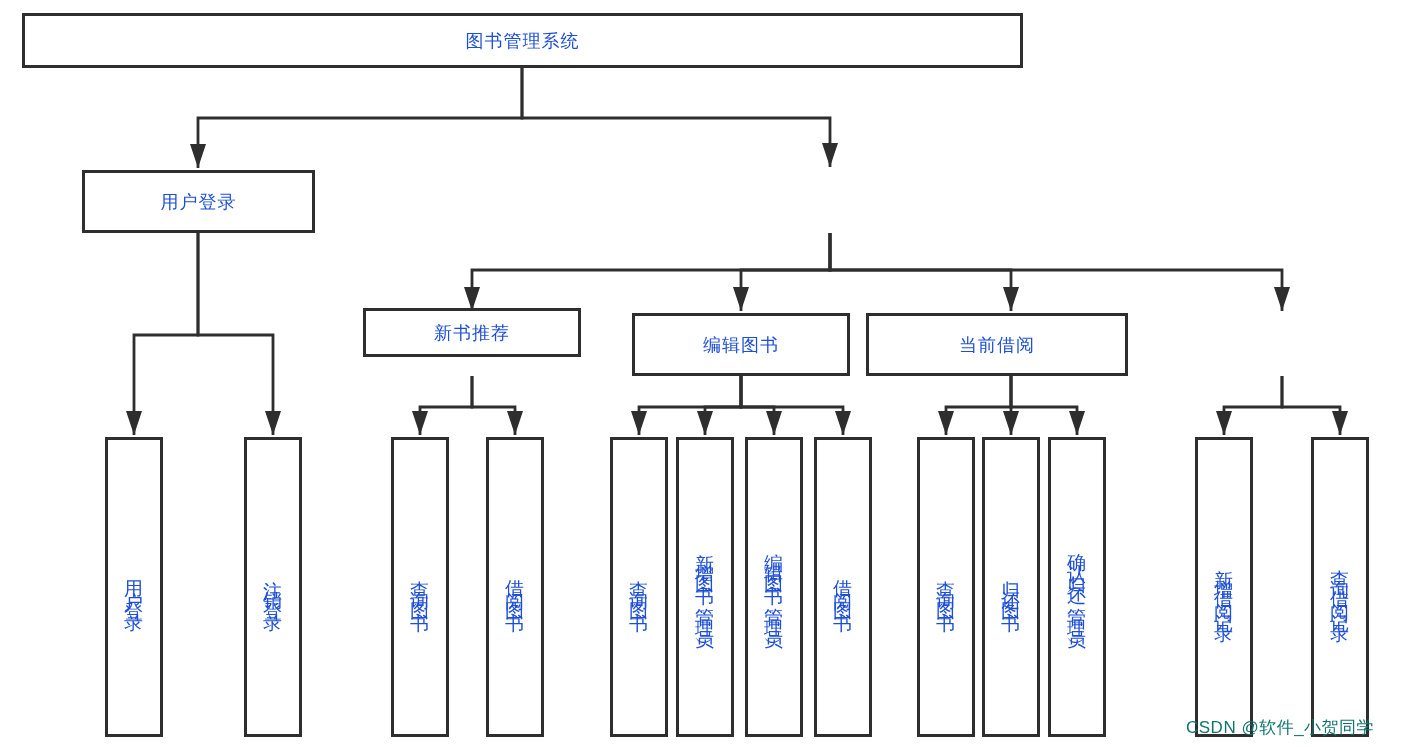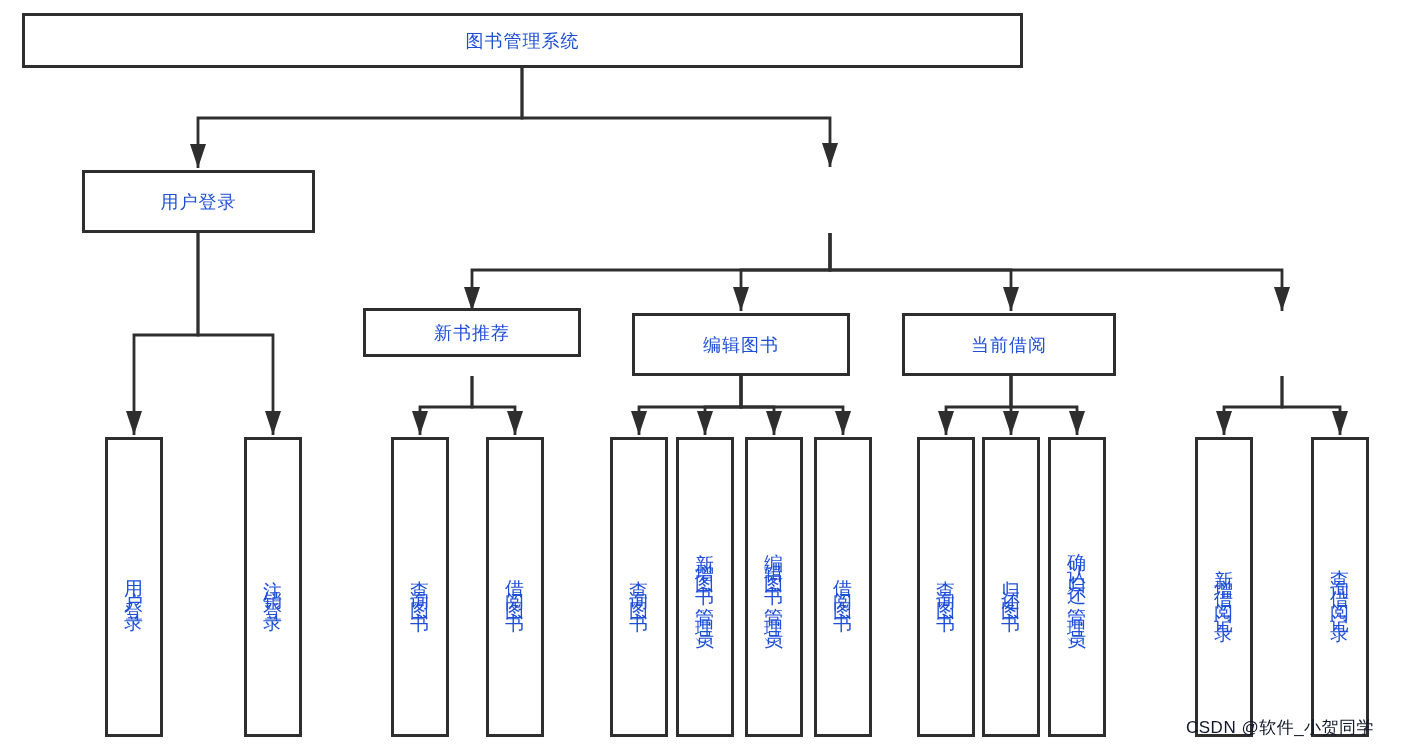--- a/index.html
+++ b/index.html
@@ -46,21 +46,21 @@
     font-size: 19px;
     letter-spacing: 11px;
     line-height: 1;
     white-space: nowrap;
   }
   .watermark {
     position: absolute;
     left: 1186px;
     top: 716px;
     font-size: 17px;
-    color: #0f172a;
+    color: #0f766e;
     letter-spacing: 0.5px;
     white-space: nowrap;
   }
 </style>
 </head>
 <body>
 
 <div class="canvas">
 
   <svg class="connectors" width="1405" height="747" viewBox="0 0 1405 747">
@@ -104,21 +104,21 @@
   <div class="box h" style="left:82px;top:170px;width:233px;height:63px">
     <span>用户登录</span>
   </div>
 
   <div class="box h" style="left:363px;top:308px;width:218px;height:49px">
     <span>新书推荐</span>
   </div>
   <div class="box h" style="left:632px;top:313px;width:218px;height:63px">
     <span>编辑图书</span>
   </div>
-  <div class="box h" style="left:902px;top:313px;width:214px;height:63px">
+  <div class="box h" style="left:866px;top:313px;width:262px;height:63px">
     <span>当前借阅</span>
   </div>
 
   <div class="box" style="left:105px;top:437px;width:58px;height:300px">
     <span class="vtext">用户登录</span>
   </div>
   <div class="box" style="left:244px;top:437px;width:58px;height:300px">
     <span class="vtext">注销登录</span>
   </div>
 

